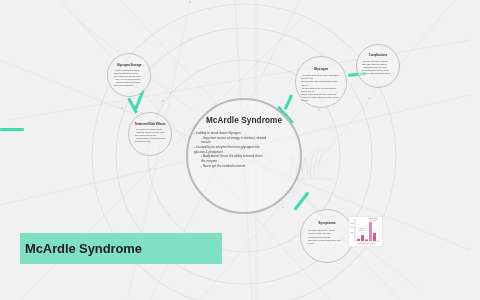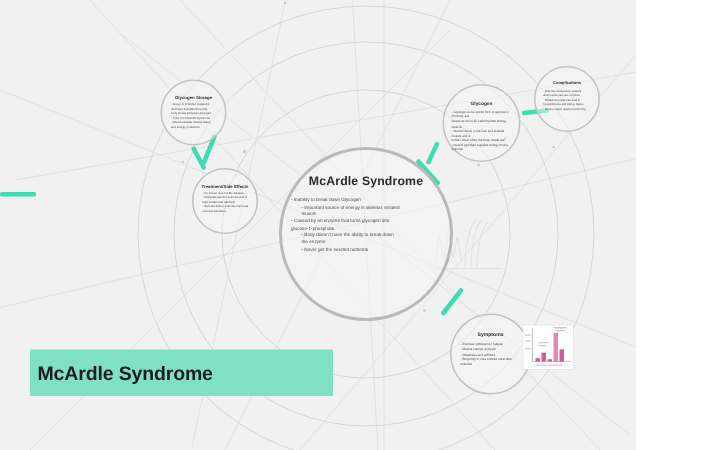--- a/index.html
+++ b/index.html
@@ -2,21 +2,21 @@
 <html><head>
 <meta charset="utf-8">
 <style>
   html, body {
     margin: 0;
     padding: 0;
     background: #ffffff;
   }
   #canvas {
     position: relative;
-    width: 424px;
+    width: 480px;
     height: 300px;
     overflow: hidden;
     background: #f1f1f1;
     font-family: "Liberation Sans", sans-serif;
   }
 
   
   #bg-lines {
     position: absolute;
     inset: 0;

